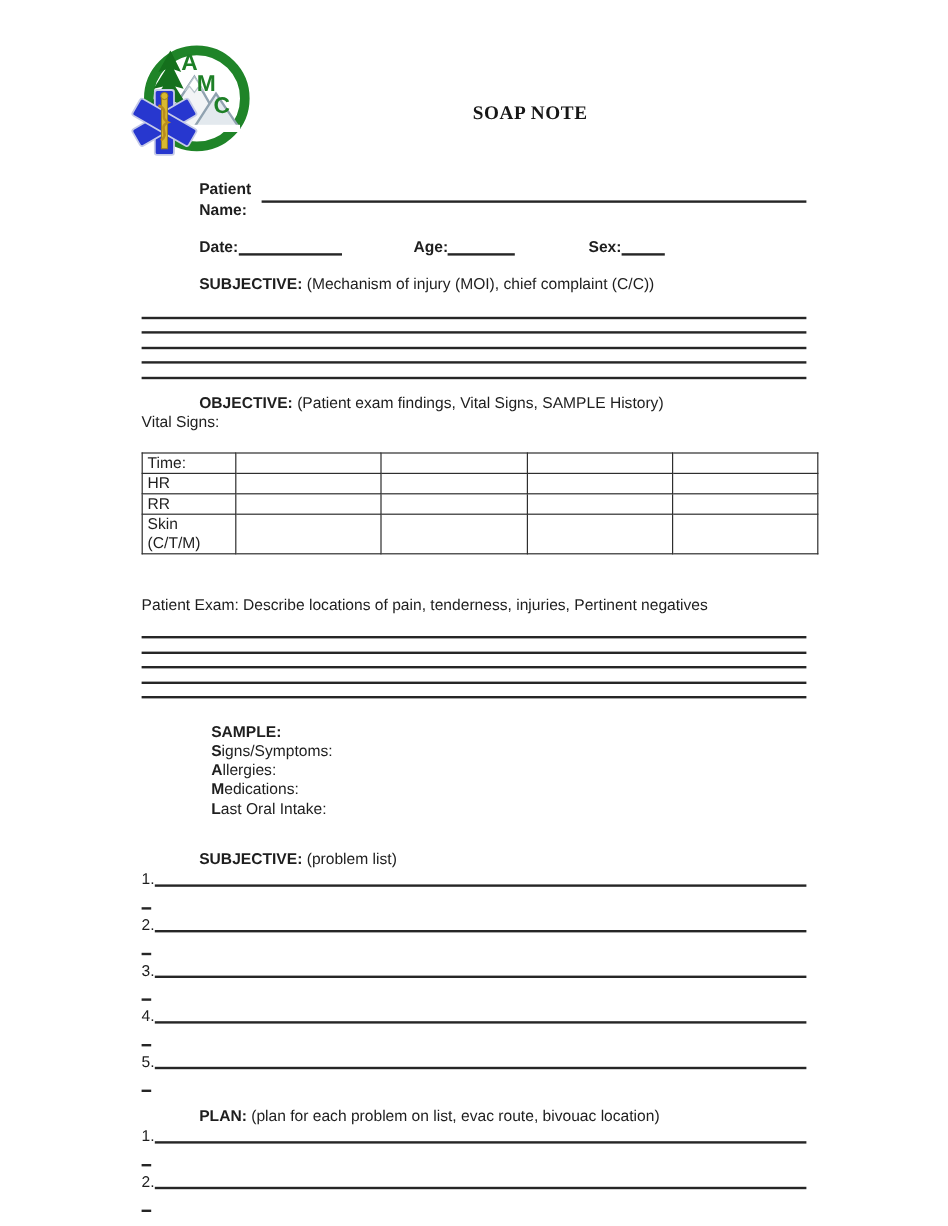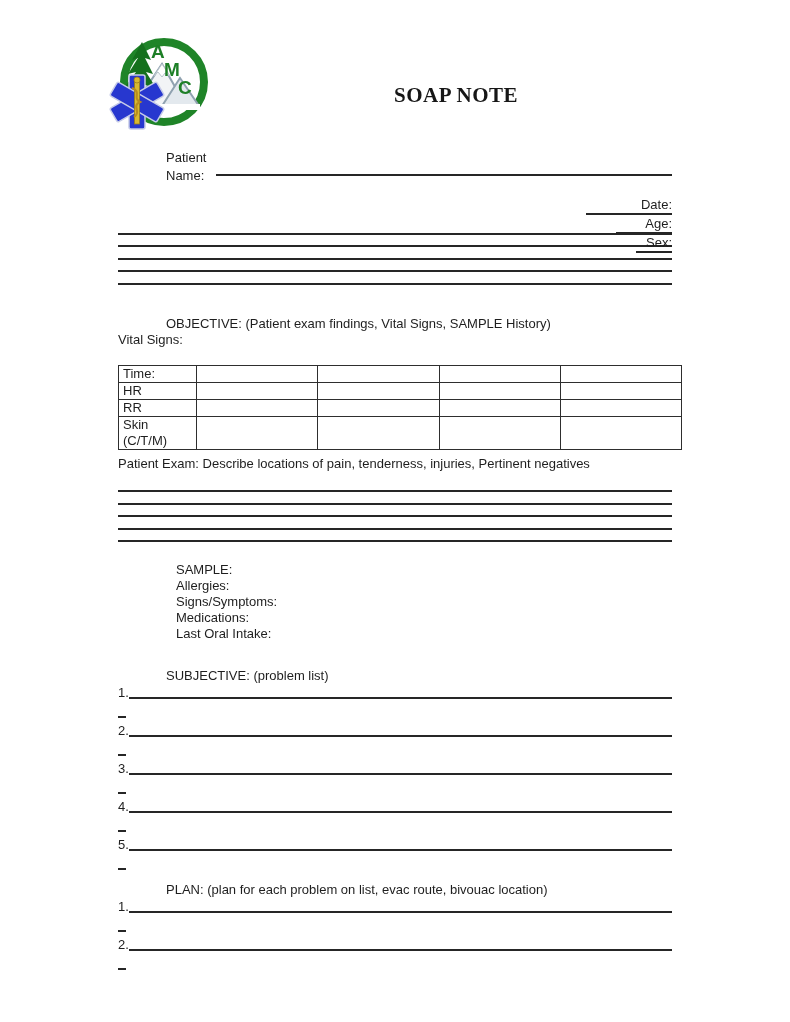--- a/index.html
+++ b/index.html
@@ -11,51 +11,51 @@
     font-family:"Liberation Sans","DejaVu Sans",sans-serif;
     font-size:13px; line-height:16px; color:#1e1e1e;
   }
   .content { position:absolute; left:118px; top:150px; width:554px; }
 
   
   .logo { position:absolute; left:104px; top:30px; width:110px; height:115px; }
   .doc-title {
     position:absolute; left:394px; top:87px;
     font-family:"Liberation Serif","DejaVu Serif",serif;
-    font-weight:bold; font-size:21px; letter-spacing:0.5px; color:#161616;
+    font-weight:bold; font-size:16px; letter-spacing:0.5px; color:#161616;
   }
 
-  b, .bold { font-weight:normal;padding-left:48px; }
-
-  
-  .flexrow { display:flex; align-items:center;gap:12px; }
+  b, .bold { font-weight:bold;padding-left:48px; }
+
+  
+  .flexrow { display:flex; align-items:flex-start;gap:12px; }
   .fill-line { flex:1; border-bottom:2px solid #262626; margin-bottom:1px; }
   .seg-line { display:inline-block; border-bottom:2px solid #262626; height:12px; margin-bottom:1px; }
   .blank-line { border-bottom:2px solid #262626; height:12.5px; }
   .wrap-dash { width:8px; border-bottom:2px solid #262626; height:11px; }
 
   
   .patient-word { margin-bottom:1px; }
   .name-row { height:17px; }
-  .date-row { margin-top:13px; height:17px; display:flex; align-items:flex-end;flex-direction:column; }
+  .date-row { margin-top:13px; height:17px; display:flex; align-items:flex-end; }
   .date-row .lbl { line-height:16px; }
   .u-date { width:86px; } .u-age { width:56px; } .u-sex { width:36px; }
   .gap-age { width:12px; } .gap-sex { width:13px; }
 
   .section-head { margin-top:15px; }
   .lines-block { margin-top:8px; }
   .lines-block .blank-line + .blank-line { margin-top:0; }
 
   
-  .objective-head { margin-top:31px; }
+  .objective-head { margin-top:12px; }
   .vitals-table { margin-top:17px; border-collapse:collapse; width:564px; table-layout:fixed; }
   .vitals-table td { border:1.5px solid #2e2e2e; height:15.5px; padding:0 2px 0 4px; font-size:13px; }
   .vitals-table td.rowlbl { width:78px; }
 
-  .exam-para { margin-top:6px; }
+  .exam-para { margin-top:34px; }
 
   
   .sample-block { margin-top:20px;margin-left:10px; }
   .sample-block div { height:16px; }
 
   
   .assess-head { margin-top:26px; }
   .plan-head { margin-top:12px; }
   .num-item { margin-top:0; }
   .num-item .numrow { display:flex; align-items:flex-end; height:16px; }
@@ -121,20 +121,23 @@
       <span class="lbl bold">Date:</span>
       <span class="seg-line u-date"></span>
       <span class="gap-age"></span>
       <span class="lbl bold">Age:</span>
       <span class="seg-line u-age"></span>
       <span class="gap-sex"></span>
       <span class="lbl bold">Sex:</span>
       <span class="seg-line u-sex"></span>
     </div>
 
+    <div class="section-head">
+      <span class="bold">SUBJECTIVE:</span><span> (Mechanism of injury (MOI), chief complaint (C/C))</span>
+    </div>
     <div class="lines-block">
       <div class="blank-line"></div>
       <div class="blank-line"></div>
       <div class="blank-line"></div>
       <div class="blank-line"></div>
       <div class="blank-line"></div>
     </div>
 
     <div class="objective-head">
       <span class="bold">OBJECTIVE:</span><span> (Patient exam findings, Vital Signs, SAMPLE History)</span>
@@ -178,22 +181,22 @@
     <div class="lines-block">
       <div class="blank-line"></div>
       <div class="blank-line"></div>
       <div class="blank-line"></div>
       <div class="blank-line"></div>
       <div class="blank-line"></div>
     </div>
 
     <div class="sample-block">
       <div class="bold">SAMPLE:</div>
+      <div><b>S</b><span>igns/Symptoms:</span></div>
       <div><b>A</b><span>llergies:</span></div>
-      <div><b>S</b><span>igns/Symptoms:</span></div>
       <div><b>M</b><span>edications:</span></div>
       <div><b>L</b><span>ast Oral Intake:</span></div>
     </div>
 
     <div class="assess-head">
       <span class="bold">SUBJECTIVE:</span><span> (problem list)</span>
     </div>
     <div class="num-item">
       <div class="numrow">
           <span>1.</span>

